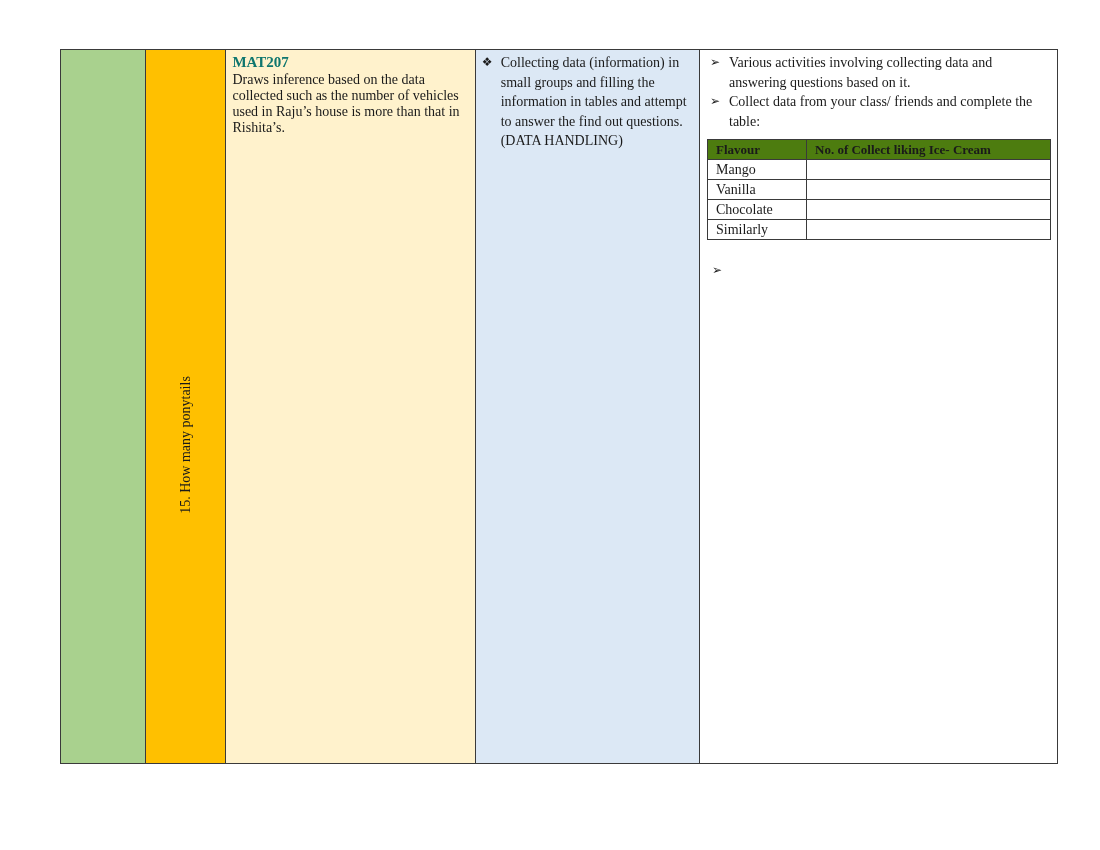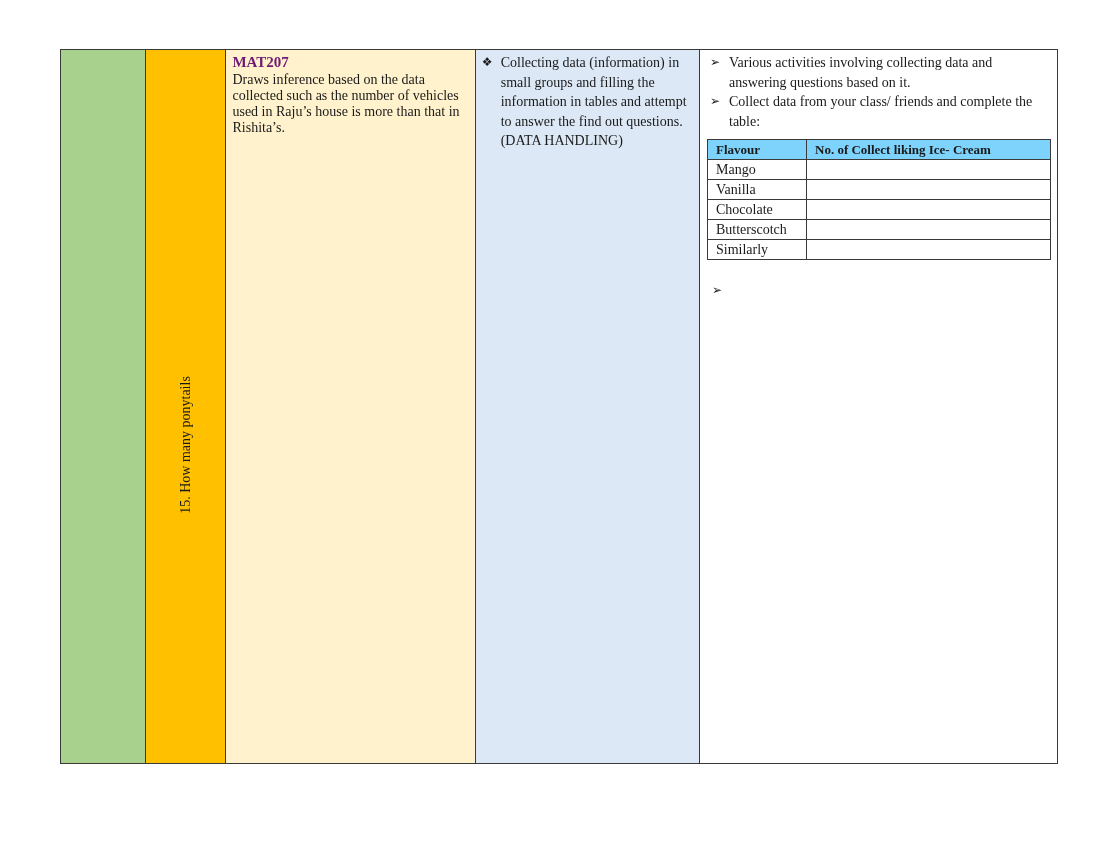--- a/index.html
+++ b/index.html
@@ -9,29 +9,29 @@
                   border: 1px solid #3a3a3a; box-sizing: border-box; display: flex; }
     .col { box-sizing: border-box; height: 100%; position: relative; border-right: 1px solid #3a3a3a; }
     .col:last-child { border-right: none; }
     .c1 { width: 85px; background: #a9d18e; }
     .c2 { width: 81px; background: #ffc000; }
     .c3 { width: 250px; background: #fff2cc; padding: 3px 6px; }
     .c4 { width: 225px; background: #dce8f5; padding: 3px 6px; }
     .c5 { flex: 1; background: #ffffff; padding: 3px 6px; }
     .vertical { position: absolute; left: 50%; top: 395px; transform: translate(-50%, -50%) rotate(-90deg);
                 white-space: nowrap; font-size: 14px; }
-    .red { color: #701a75; font-weight: bold; font-size: 15px; line-height: 19px; }
+    .red { color: #0f766e; font-weight: bold; font-size: 15px; line-height: 19px; }
     .txt { font-size: 14px; line-height: 16px; }
     .gap { height: 19px; }
     .blist { list-style: none; margin: 0; padding: 0; }
     .blist li { position: relative; padding-left: 19px; font-size: 14px; line-height: 19.5px; }
     .blist li .mark { position: absolute; left: 0; top: 0; font-size: 12px; }
     .flav { border-collapse: collapse; margin: 8px 0 0 1px; width: 344px; font-size: 14px; }
     .flav th, .flav td { border: 1px solid #3a3a3a; padding: 0 6px 0 8px; text-align: left; height: 19px; line-height: 18px; }
-    .flav th { background: #7dd3fc; font-weight: bold; font-size: 13px; }
+    .flav th { background: #4d7c0f; font-weight: bold; font-size: 13px; }
     .flav td:first-child, .flav th:first-child { width: 84px; }
     .sim { margin-top: 21px; padding-left: 6px; }
   </style>
 </head>
 <body>
 
 <div class="page-table">
   <div class="col c1"></div>
 
   <div class="col c2">
@@ -79,24 +79,20 @@
         </tr>
         <tr>
           <td>Vanilla</td>
           <td></td>
         </tr>
         <tr>
           <td>Chocolate</td>
           <td></td>
         </tr>
         <tr>
-          <td>Butterscotch</td>
-          <td></td>
-        </tr>
-        <tr>
           <td>Similarly</td>
           <td></td>
         </tr>
       </tbody>
     </table>
 
     <ul class="blist sim">
       <li>
         <span class="mark">➢</span>
       </li>

